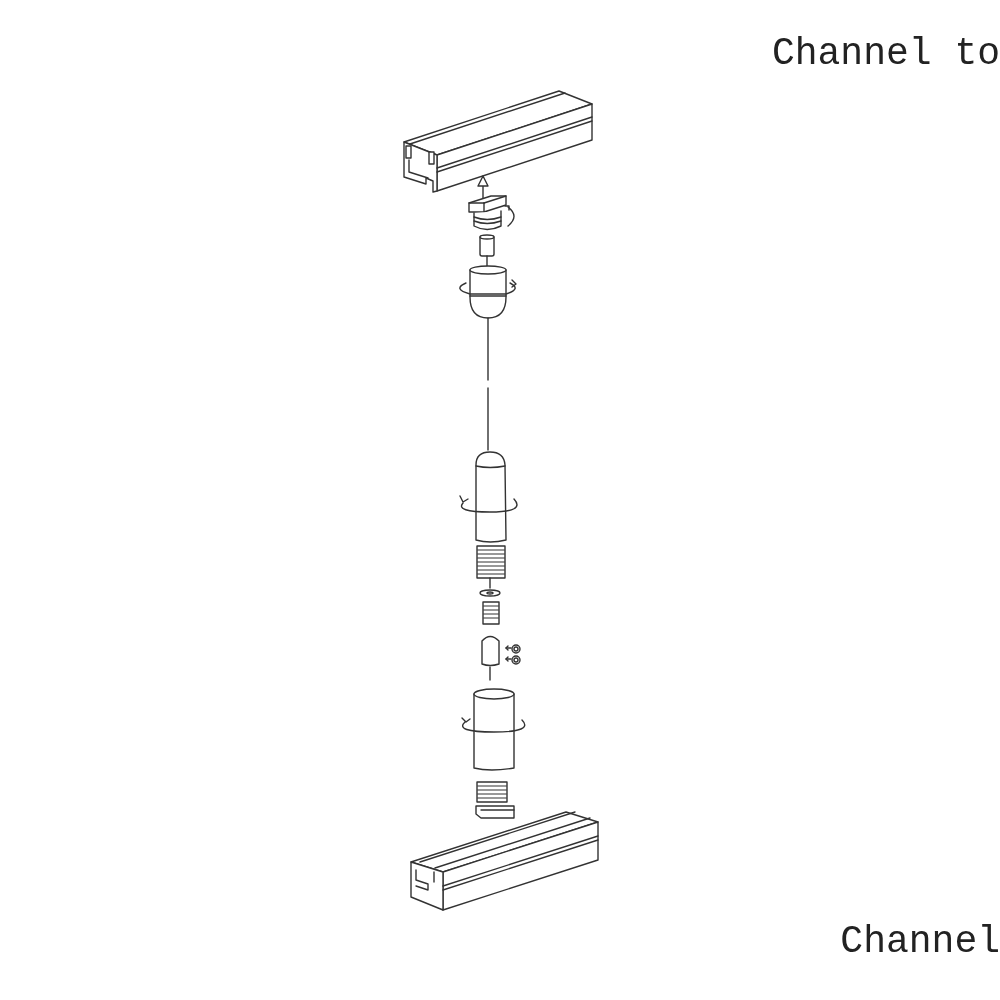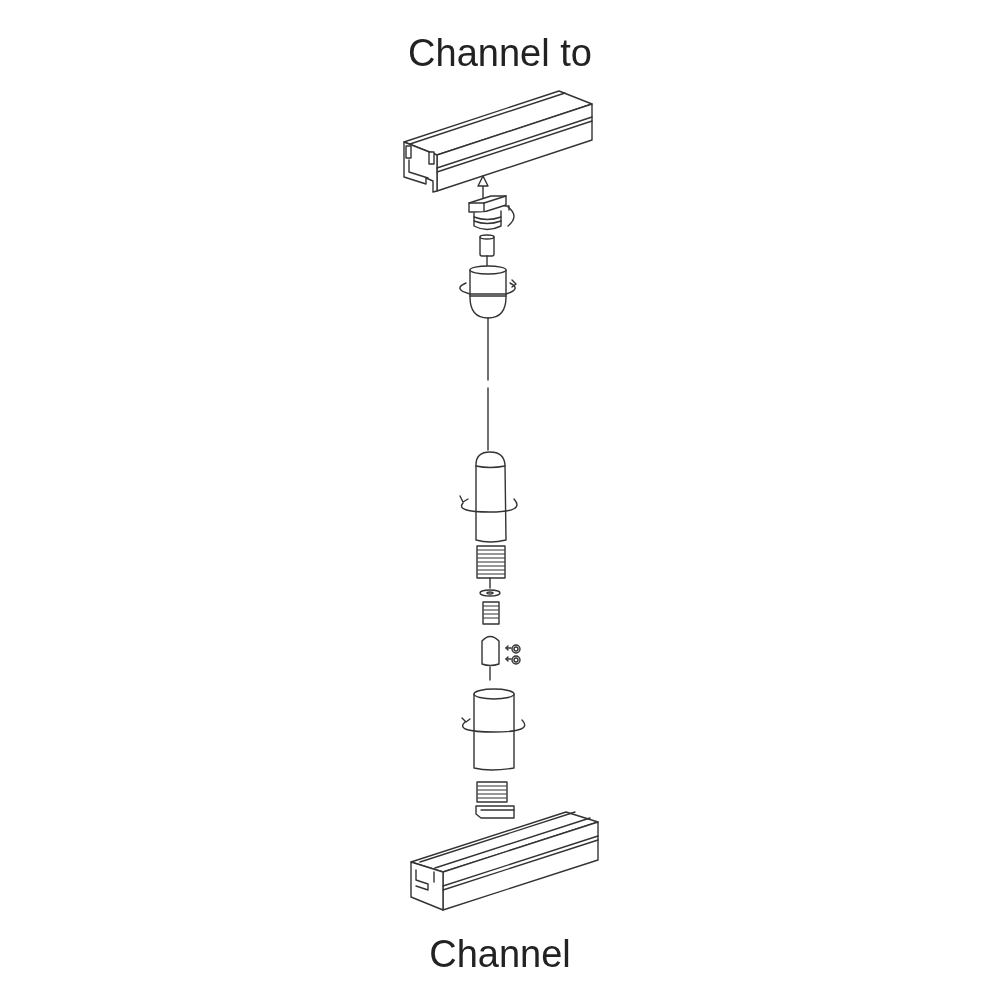--- a/index.html
+++ b/index.html
@@ -1,19 +1,19 @@
 <!DOCTYPE html>
 <html><head>
 <meta charset="utf-8">
 <style>
   html, body { margin:0; padding:0; background:#ffffff; }
   body { width:1000px; height:1000px; position:relative; overflow:hidden; font-family:"Liberation Sans", sans-serif; }
-  .label { position:absolute; left:0; width:1000px; text-align:center; color:#222222; font-size:38px; font-family:Liberation Sans, sans-serif; }
+  .label { position:absolute; left:0; width:1000px; text-align:right; color:#222222; font-size:38px; font-family:Liberation Mono, monospace; }
   #top-label { top:32px; }
-  #bottom-label { top:920px;margin-top:13px; }
+  #bottom-label { top:920px; }
   svg { position:absolute; left:0; top:0; }
   .s { fill:#ffffff; stroke:#333333; stroke-width:1.4; stroke-linejoin:round; stroke-linecap:round; }
   .l { fill:none; stroke:#333333; stroke-width:1.4; stroke-linecap:round; stroke-linejoin:round; }
   .t { fill:none; stroke:#444444; stroke-width:1.1; }
 </style>
 </head>
 <body>
 
 <div id="top-label" class="label">Channel to</div>
 <div id="bottom-label" class="label">Channel</div>

